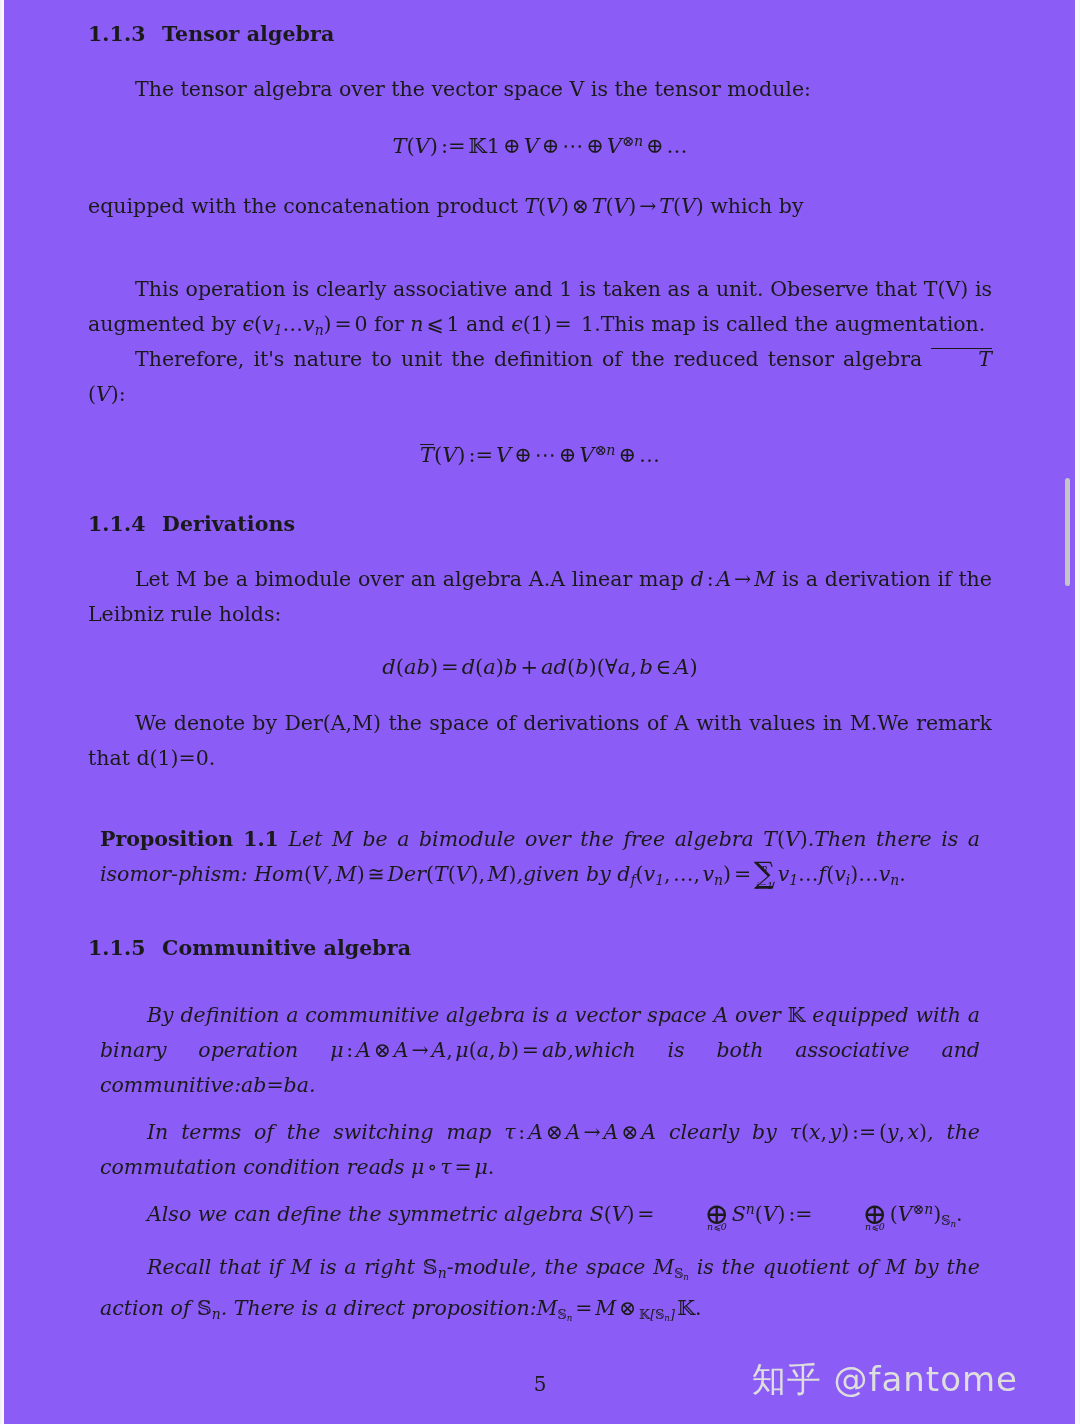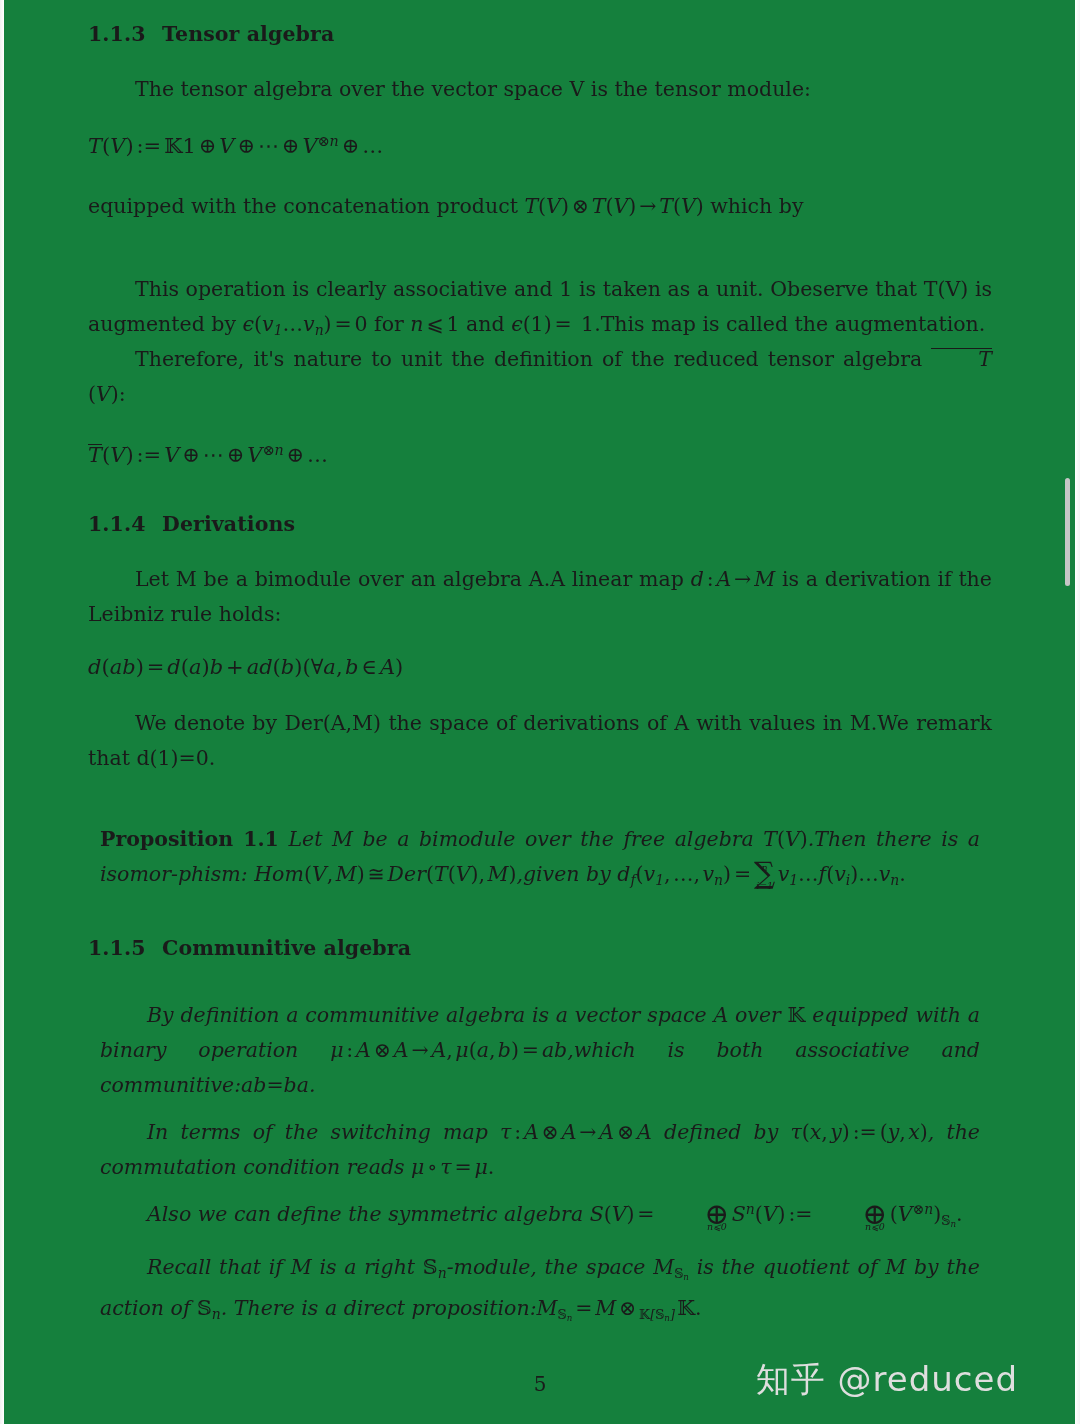--- a/index.html
+++ b/index.html
@@ -15,21 +15,21 @@
     font-family: "DejaVu Serif", "Liberation Serif", serif;
     color: #1a1a1a;
   }
 
   
   #page-sheet {
     position: absolute;
     left: 0; top: 0;
     width: 1080px;
     height: 1424px;
-    background: #15803d;
+    background: #8b5cf6;
     box-sizing: border-box;
   }
   #page-edge-left {
     position: absolute;
     left: 0; top: 0;
     width: 4px; height: 1424px;
     background: linear-gradient(to right, #f0f0f0, #ffffff);
   }
   #page-edge-right {
     position: absolute;
@@ -76,20 +76,21 @@
     font-size: 20.5px;
     line-height: 35px;
     text-align: justify;
     text-justify: inter-word;
     margin: 0;
     hyphens: none;
   }
   .indent { text-indent: 47px; }
 
   .eq {
+    text-align: center;
     font-size: 21px;
     line-height: 34px;
     margin: 0;
     font-style: italic;
     white-space: nowrap;
   }
 
   .italic-para {
     font-style: italic;
     font-size: 20.5px;
@@ -304,21 +305,21 @@
       <span>equipped with a binary operation</span>
       <span>
         <span class="mi">μ</span><span class="op">:</span><span class="mi">A</span><span class="op">⊗</span><span class="mi">A</span><span class="op">→</span><span class="mi">A</span><span class="mup">,</span><span class="thin"></span><span class="mi">μ</span><span class="mup">(</span><span class="mi">a</span><span class="mup">,</span><span class="thin"></span><span class="mi">b</span><span class="mup">)</span><span class="op">=</span></span><span>ab,which is both associative and communitive:ab=ba.</span>
     </p>
 
     <p class="italic-para indent">
       <span>In terms of the switching map</span>
       <span>
         <span class="mi">τ</span><span class="op">:</span><span class="mi">A</span><span class="op">⊗</span><span class="mi">A</span><span class="op">→</span><span class="mi">A</span><span class="op">⊗</span><span class="mi">A</span>
       </span>
-      <span>defined by</span>
+      <span>clearly by</span>
       <span>
         <span class="mi">τ</span><span class="mup">(</span><span class="mi">x</span><span class="mup">,</span><span class="thin"></span><span class="mi">y</span><span class="mup">)</span><span class="op">:=</span><span class="mup">(</span><span class="mi">y</span><span class="mup">,</span><span class="thin"></span><span class="mi">x</span><span class="mup">)</span></span><span>, the commutation condition reads</span>
       <span>
         <span class="mi">μ</span><span class="op">∘</span><span class="mi">τ</span><span class="op">=</span><span class="mi">μ</span><span class="mup">.</span>
       </span>
     </p>
 
     <p class="italic-para indent">
       <span>Also we can define the symmetric algebra</span>
       <span>
@@ -330,19 +331,19 @@
       <span>Recall that if M is a right</span>
       <span><span class="bb">𝕊</span><sub>n</sub></span><span>-module, the space</span>
       <span><span class="mi">M</span><span class="sub-right"><span class="bb">𝕊</span><sub>n</sub></span></span>
       <span>is the quotient of M by the action of</span>
       <span><span class="bb">𝕊</span><sub>n</sub></span><span>.  There is a direct proposition:</span><span><span class="mi">M</span><span class="sub-right"><span class="bb">𝕊</span><sub>n</sub></span><span class="op">=</span><span class="mi">M</span><span class="op">⊗</span><span class="sub-right"><span class="bb">𝕂</span>[<span class="bb">𝕊</span><sub>n</sub>]</span><span class="thin"></span><span class="bb">𝕂</span><span class="mup">.</span></span>
     </p>
 
   </div>
 
   <div id="page-number">5</div>
-  <div id="watermark">知乎 @reduced</div>
+  <div id="watermark">知乎 @fantome</div>
 
   <div id="scrollbar-track">
     <div id="scrollbar-thumb"></div>
   </div>
 
 </div>
 
 </body></html>

